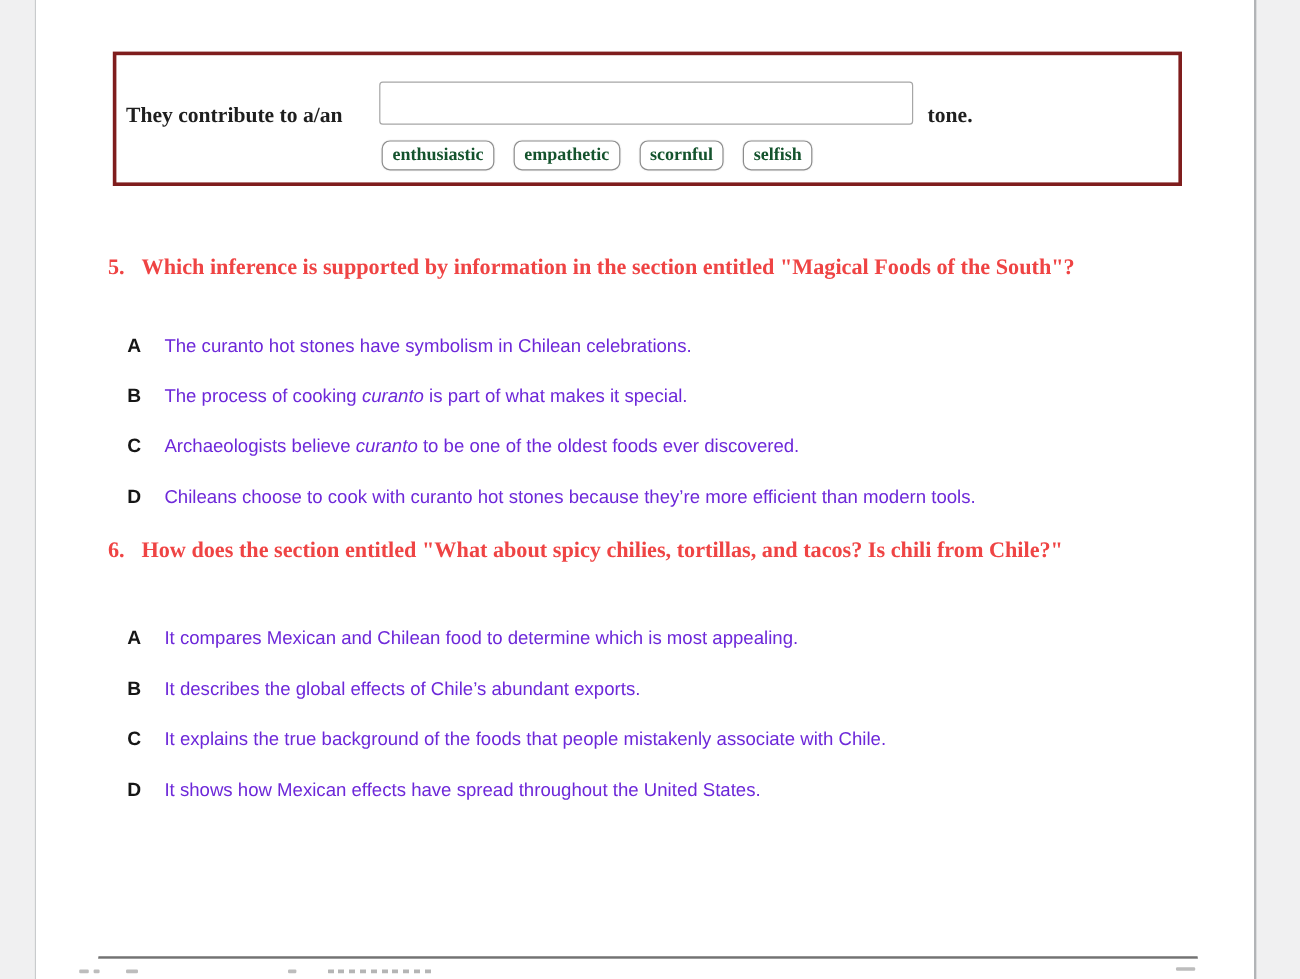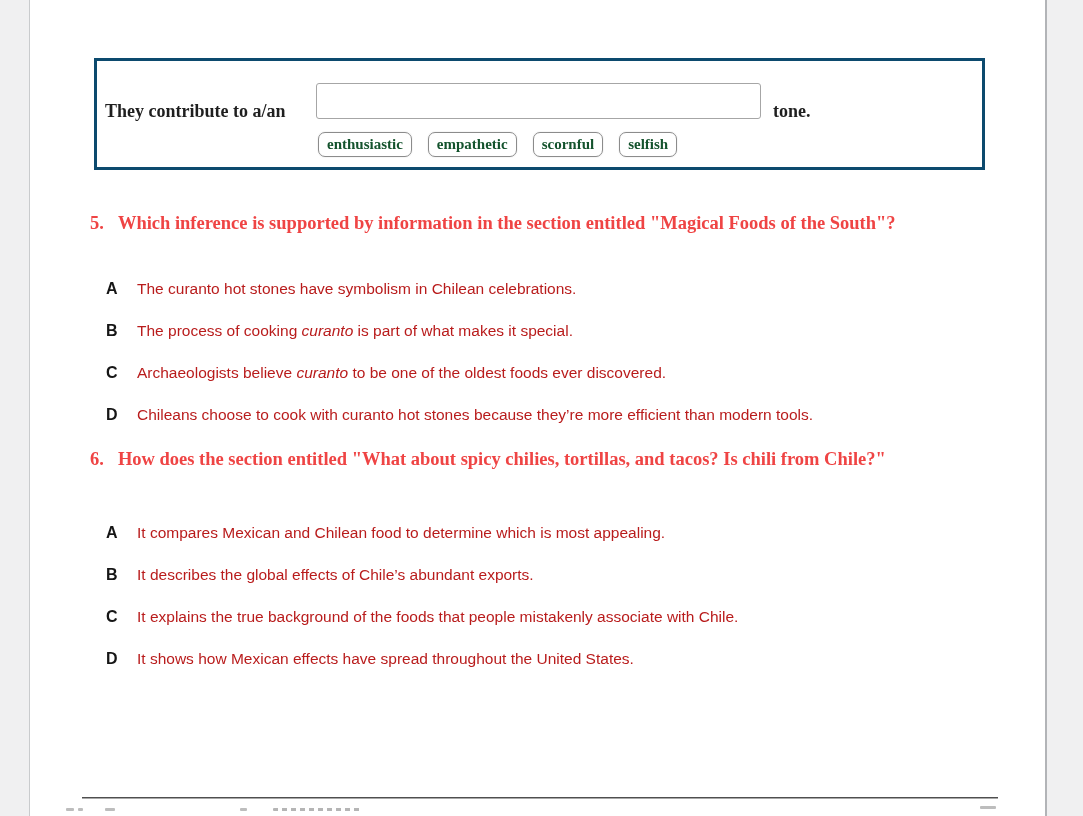--- a/index.html
+++ b/index.html
@@ -3,22 +3,22 @@
 <meta charset="utf-8">
 <style>
   * { margin:0; padding:0; box-sizing:border-box; }
   html,body { background:#f0f0f1; }
   .screen { position:relative; width:1083px; height:816px; background:#f0f0f1; overflow:hidden;
             font-family:"Liberation Sans", sans-serif; color:#1f1f1f; }
   .page { position:absolute; left:29px; top:0; width:1018px; height:816px; background:#ffffff;
           border-left:1px solid #c9cbcd; border-right:2px solid #b2b4b7; }
 
   
-  .wb-box { position:absolute; left:64px; top:58px; width:891px; height:112px;
-            border:3px solid #0c4a6e; background:#ffffff; }
+  .wb-box { position:absolute; left:64px; top:43px; width:891px; height:112px;
+            border:3px solid #7f1d1d; background:#ffffff; }
   .wb-inner { padding:22px 0 0 8px; }
   .wb-row1 { display:flex; align-items:flex-end; }
   .wb-label { width:211px; font-family:"Liberation Serif", serif; font-weight:bold; font-size:18px;
               margin-bottom:-3px; white-space:nowrap; }
   .wb-input { width:445px; height:36px; border:1px solid #a6a6a6; border-radius:3px;
               font-size:16px; padding:0 8px; font-family:"Liberation Sans", sans-serif; background:#fff; }
   .wb-tone { margin-left:12px; font-family:"Liberation Serif", serif; font-weight:bold; font-size:18px;
              margin-bottom:-3px; }
   .wb-chips { display:flex; gap:16px; margin:13px 0 0 213px; }
   .chip { font-family:"Liberation Serif", serif; font-weight:bold; font-size:15px; color:#14532d;
@@ -27,21 +27,21 @@
 
   
   .questions { position:absolute; left:60px; top:210px; width:935px; }
   .q-heading { font-family:"Liberation Serif", serif; font-weight:bold; font-size:18.5px;
                line-height:26px; color:#ef4444; }
   .q-num { margin-right:14px; }
   .q5-heading { margin-bottom:42px; }
   .q6-heading { margin-top:14px; margin-bottom:50px; }
   .opt-row { display:flex; padding-left:16px; line-height:21px; margin-bottom:21px; cursor:pointer; }
   .opt-letter { font-weight:bold; font-size:16px; width:31px; flex:0 0 31px; color:#161616; }
-  .opt-text { font-size:15.5px; color:#b91c1c; }
+  .opt-text { font-size:15.5px; color:#6d28d9; }
   .opt-text em { font-style:italic; }
 
   
   .footer-rule { position:absolute; left:52px; top:797px; width:916px; height:2px;
                  background:#4f4f4f; border-bottom:1px solid #a8a8a8; }
   .frag { position:absolute; top:808px; height:3px; background:#bdbdbd; border-radius:1px; }
   .frag-1 { left:36px;  width:8px; }
   .frag-2 { left:48px;  width:5px; }
   .frag-3 { left:75px;  width:10px; }
   .frag-4 { left:210px; width:7px; }

